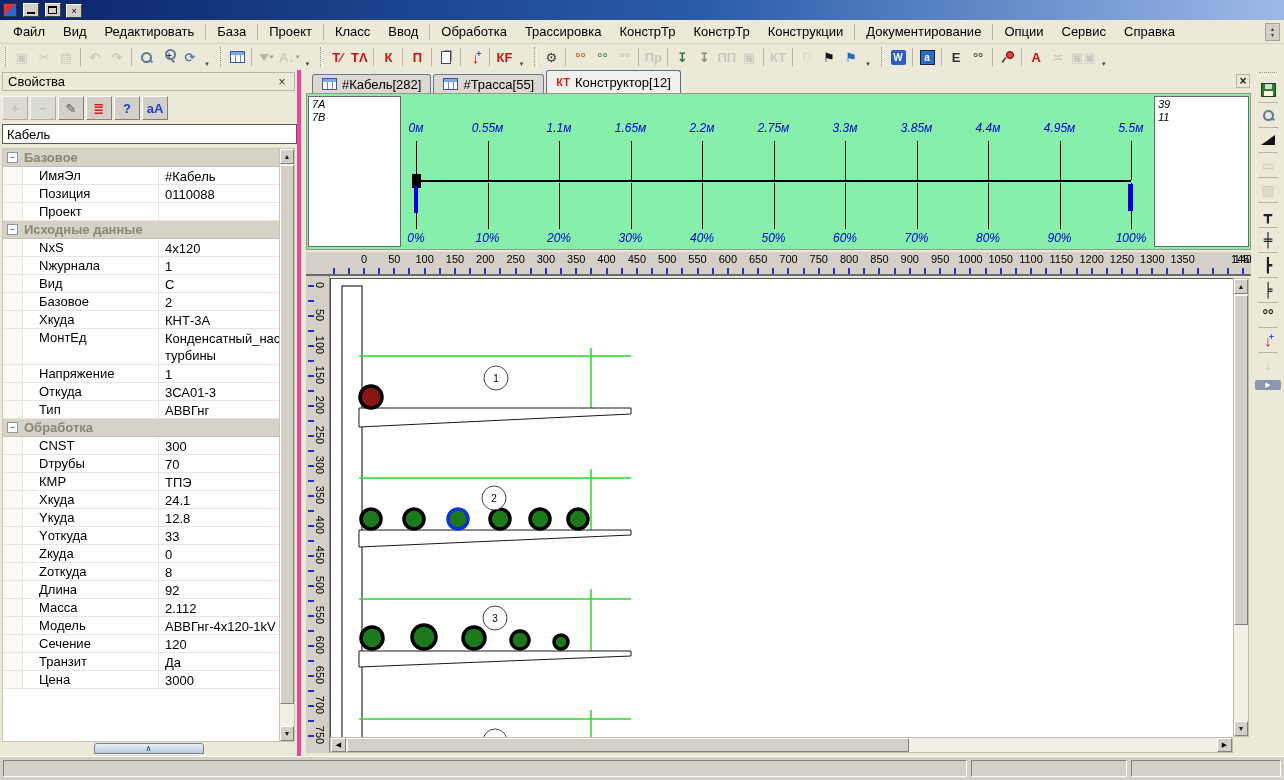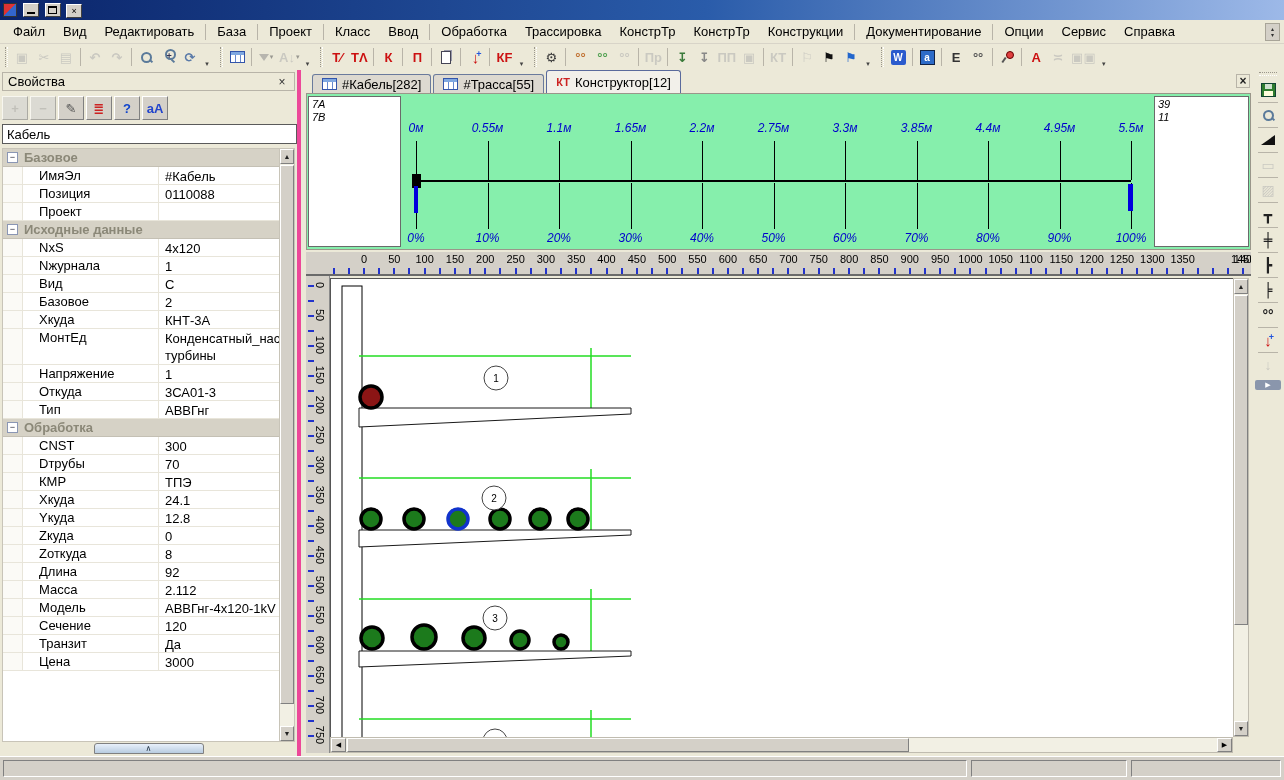--- a/index.html
+++ b/index.html
@@ -447,20 +447,25 @@
         </div>
         <div class="prop-row">
           <div class="prop-gutter"></div>
           <div class="prop-label">Хкуда</div>
           <div class="prop-value">24.1</div>
         </div>
         <div class="prop-row">
           <div class="prop-gutter"></div>
           <div class="prop-label">Yкуда</div>
           <div class="prop-value">12.8</div>
+        </div>
+        <div class="prop-row">
+          <div class="prop-gutter"></div>
+          <div class="prop-label">Yоткуда</div>
+          <div class="prop-value">33</div>
         </div>
         <div class="prop-row">
           <div class="prop-gutter"></div>
           <div class="prop-label">Zкуда</div>
           <div class="prop-value">0</div>
         </div>
         <div class="prop-row">
           <div class="prop-gutter"></div>
           <div class="prop-label">Zоткуда</div>
           <div class="prop-value">8</div>

